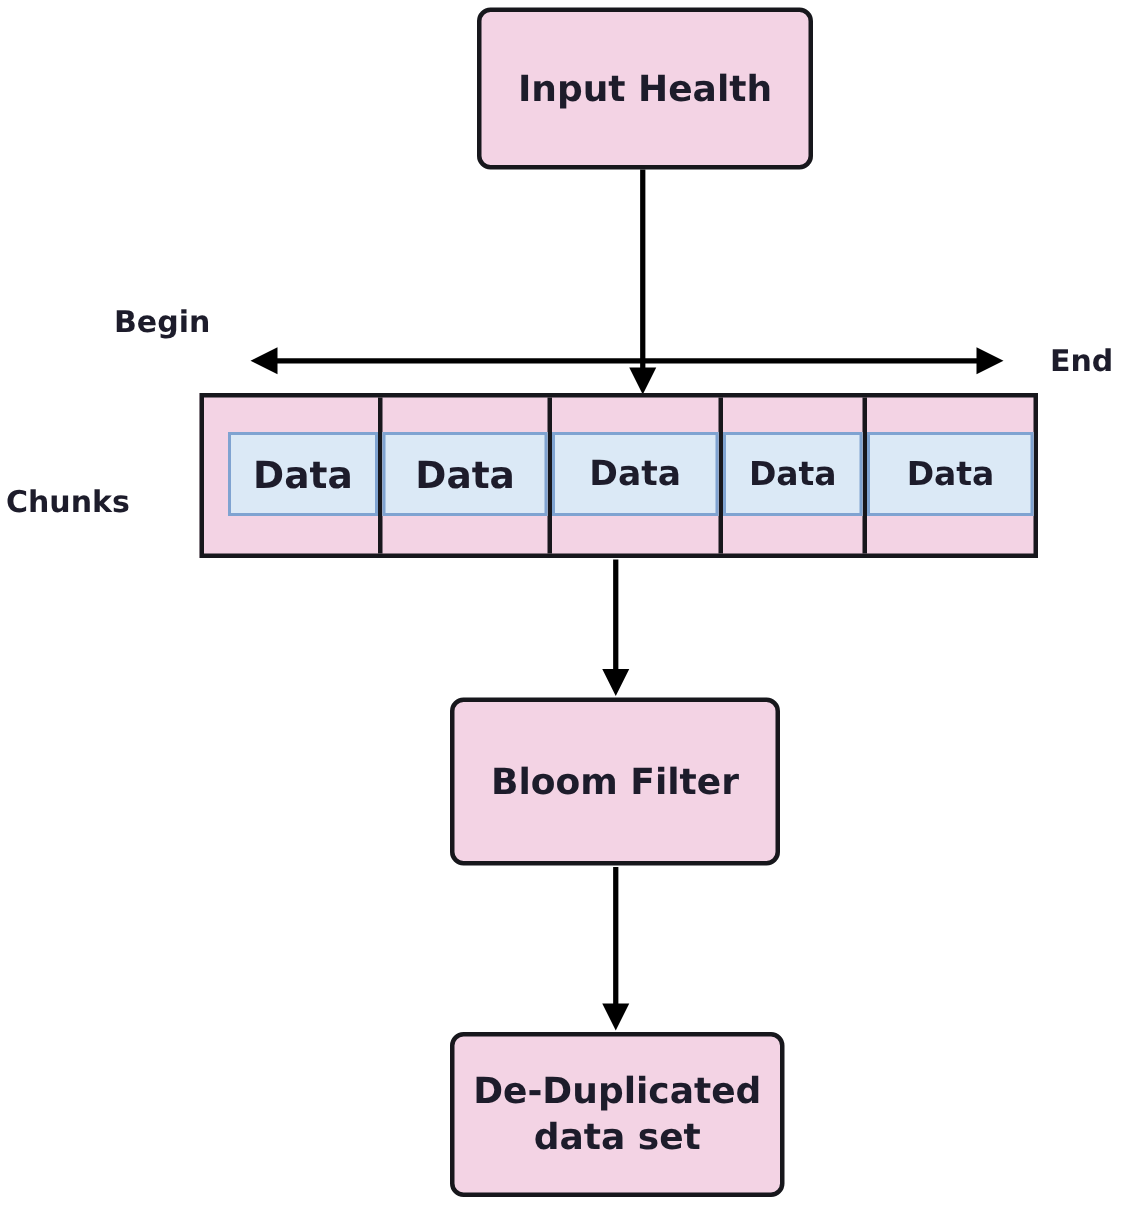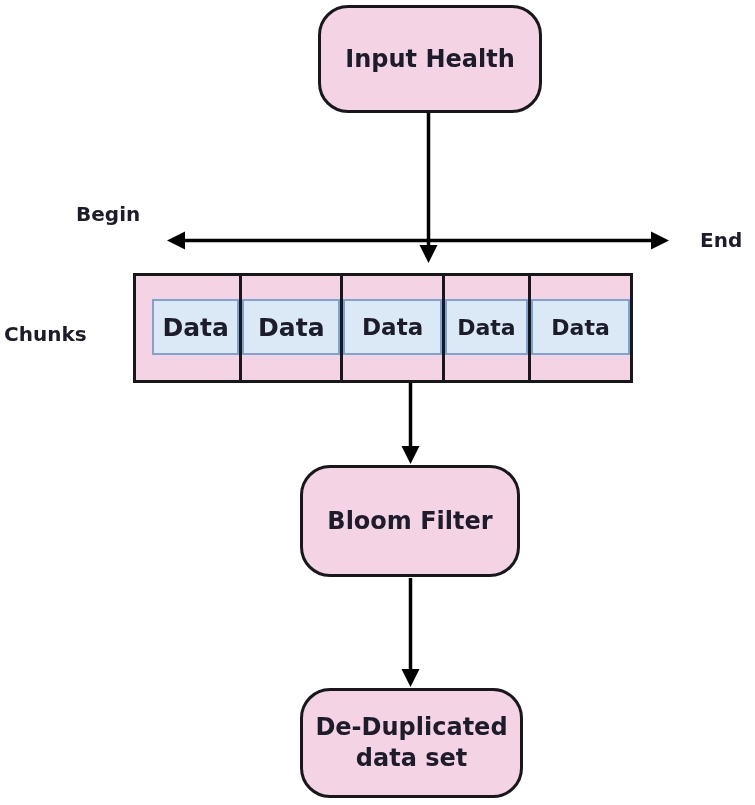--- a/index.html
+++ b/index.html
@@ -15,43 +15,42 @@
     color:var(--text,#1a1a28);
     font-weight:bold;
   }
   .arrows{position:absolute;left:0;top:0;pointer-events:none;}
 
   
   .node{
     position:absolute;box-sizing:border-box;
     background:var(--box-fill,#f3d3e4);
     border:3px solid var(--box-border,#17171c);
-    border-radius:30px;
+    border-radius:9px;
     display:flex;flex-direction:column;align-items:center;justify-content:center;
     text-align:center;font-size:24px;line-height:31px;
     color:var(--text,#1a1a28);
   }
   .node--input{left:318px;top:5px;width:224px;height:108px;}
   .node--bloom{left:300px;top:465px;width:220px;height:112px;}
   .node--dedup{left:300px;top:688px;width:223px;height:110px;}
 
   
   .lbl{position:absolute;font-size:20px;line-height:28px;white-space:nowrap;}
   .lbl--begin{left:76px;top:200px;}
   .lbl--end{left:700px;top:226px;}
   .lbl--chunks{left:4px;top:320px;}
 
   
   .chunk-row{
-    position:absolute;left:133px;top:262px;width:500px;height:110px;
+    position:absolute;left:133px;top:262px;width:559px;height:110px;
     box-sizing:border-box;
     background:var(--box-fill,#f3d3e4);
     border:3px solid var(--box-border,#17171c);
     display:flex;
-    margin-top:11px;
   }
   .chunk-cell{position:relative;box-sizing:border-box;border-right:3px solid var(--box-border,#17171c);}
   .chunk-cell:last-child{border-right:none;}
   .c1{flex:0 0 21.5%;} .c2{flex:0 0 20.5%;} .c3{flex:0 0 20.5%;} .c4{flex:0 0 17.5%;} .c5{flex:1 1 auto;}
   .databox{
     position:absolute;left:0;right:0;top:23px;height:56px;
     box-sizing:border-box;
     background:var(--data-fill,#dbe9f6);
     border:2px solid var(--data-border,#7fa3d1);
     display:flex;align-items:center;justify-content:center;

